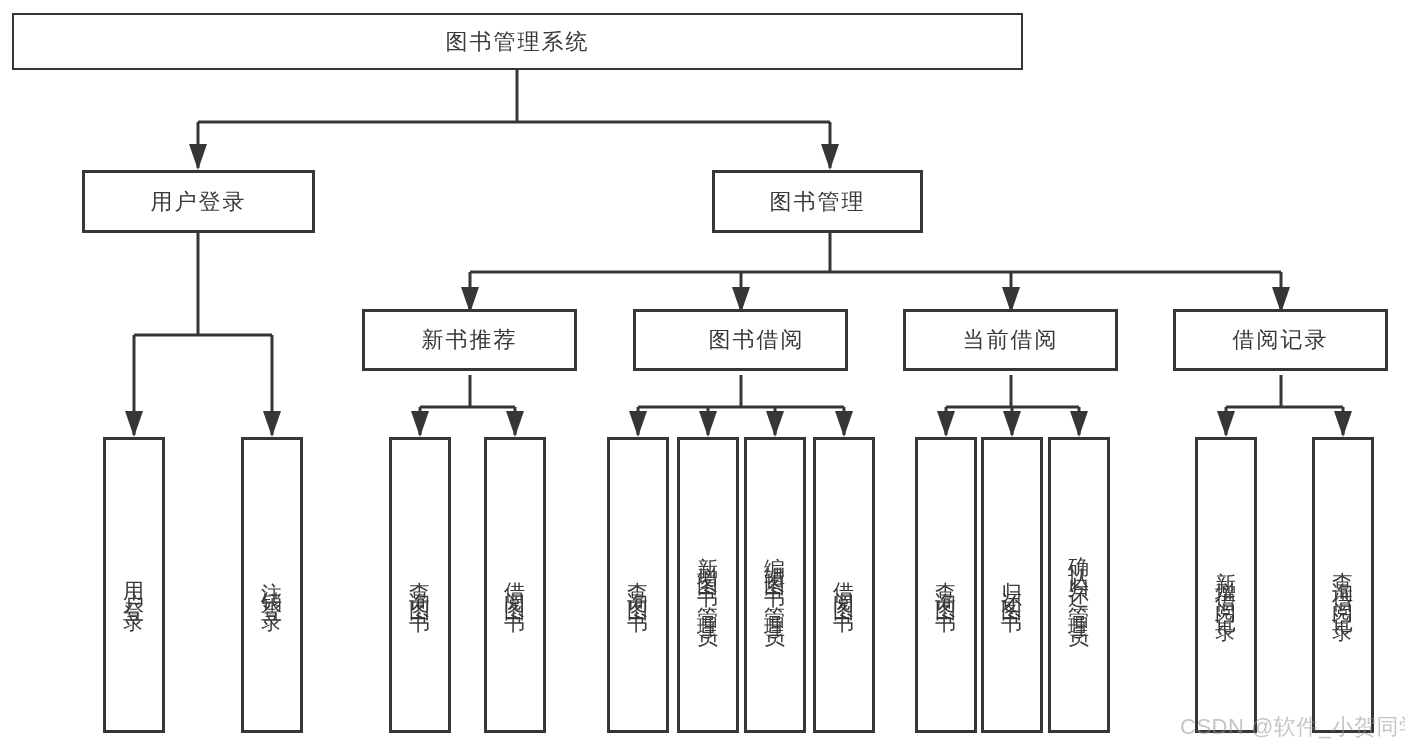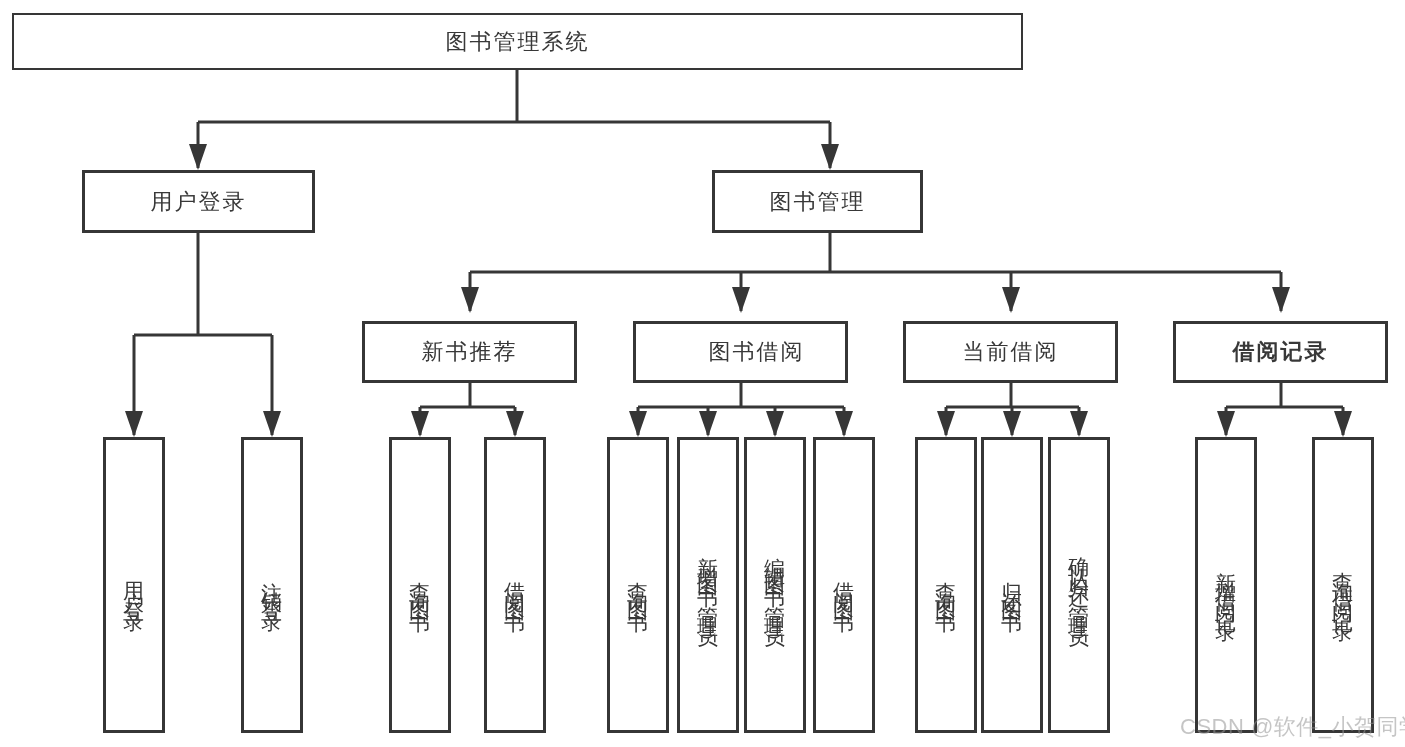--- a/index.html
+++ b/index.html
@@ -11,25 +11,25 @@
     position:absolute; box-sizing:border-box;
     border:3px solid #363636; background:#ffffff;
     display:flex; align-items:center; justify-content:center;
     z-index:2;
   }
   .root-node  { left:12px;  top:13px;  width:1011px; height:57px; border-width:2px;}
   .h-label { font-size:22px; letter-spacing:2px; white-space:nowrap; }
   .lvl2 { height:63px; }
   .n-user-login   { left:82px;  top:170px; width:233px; }
   .n-book-manage  { left:712px; top:170px; width:211px; }
-  .lvl3 { height:62px; width:215px; top:321px; }
+  .lvl3 { height:62px; width:215px; top:309px; }
   .n-new-book     { left:362px; }
   .n-book-borrow  { left:633px;padding-left:32px; }
   .n-cur-borrow   { left:903px; }
-  .n-borrow-rec   { left:1173px;font-weight:bold; }
+  .n-borrow-rec   { left:1173px; }
   .leaf { top:437px; width:62px; height:296px; }
   .leaf .v-label {
     writing-mode:vertical-rl; text-orientation:mixed;
     font-size:21px; line-height:1; letter-spacing:10px; white-space:nowrap;
   }
   .connectors { position:absolute; left:0; top:0; z-index:1; }
   .connectors path { stroke:#363636; stroke-width:3; fill:none; }
   .connectors polygon { fill:#363636; stroke:none; }
   .watermark {
     position:absolute; left:1180px; top:712px; z-index:5;

